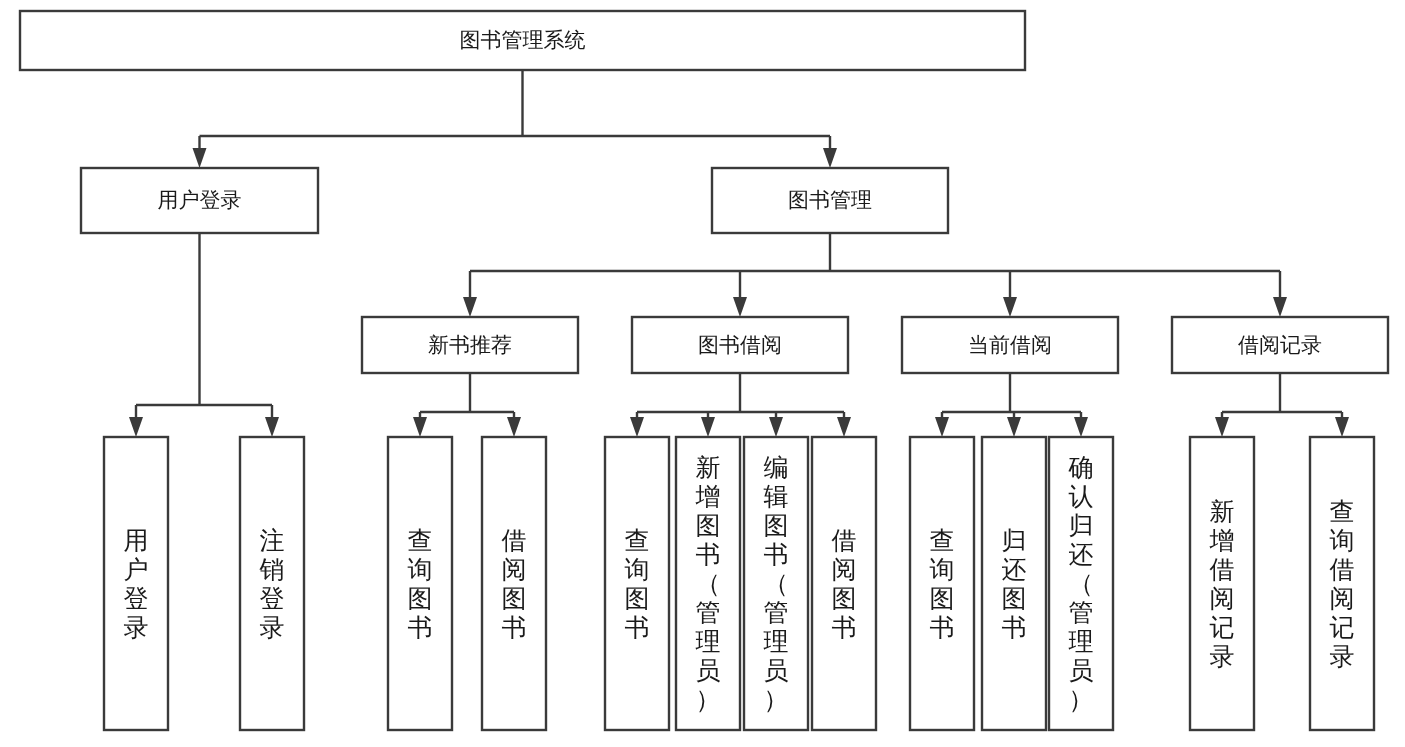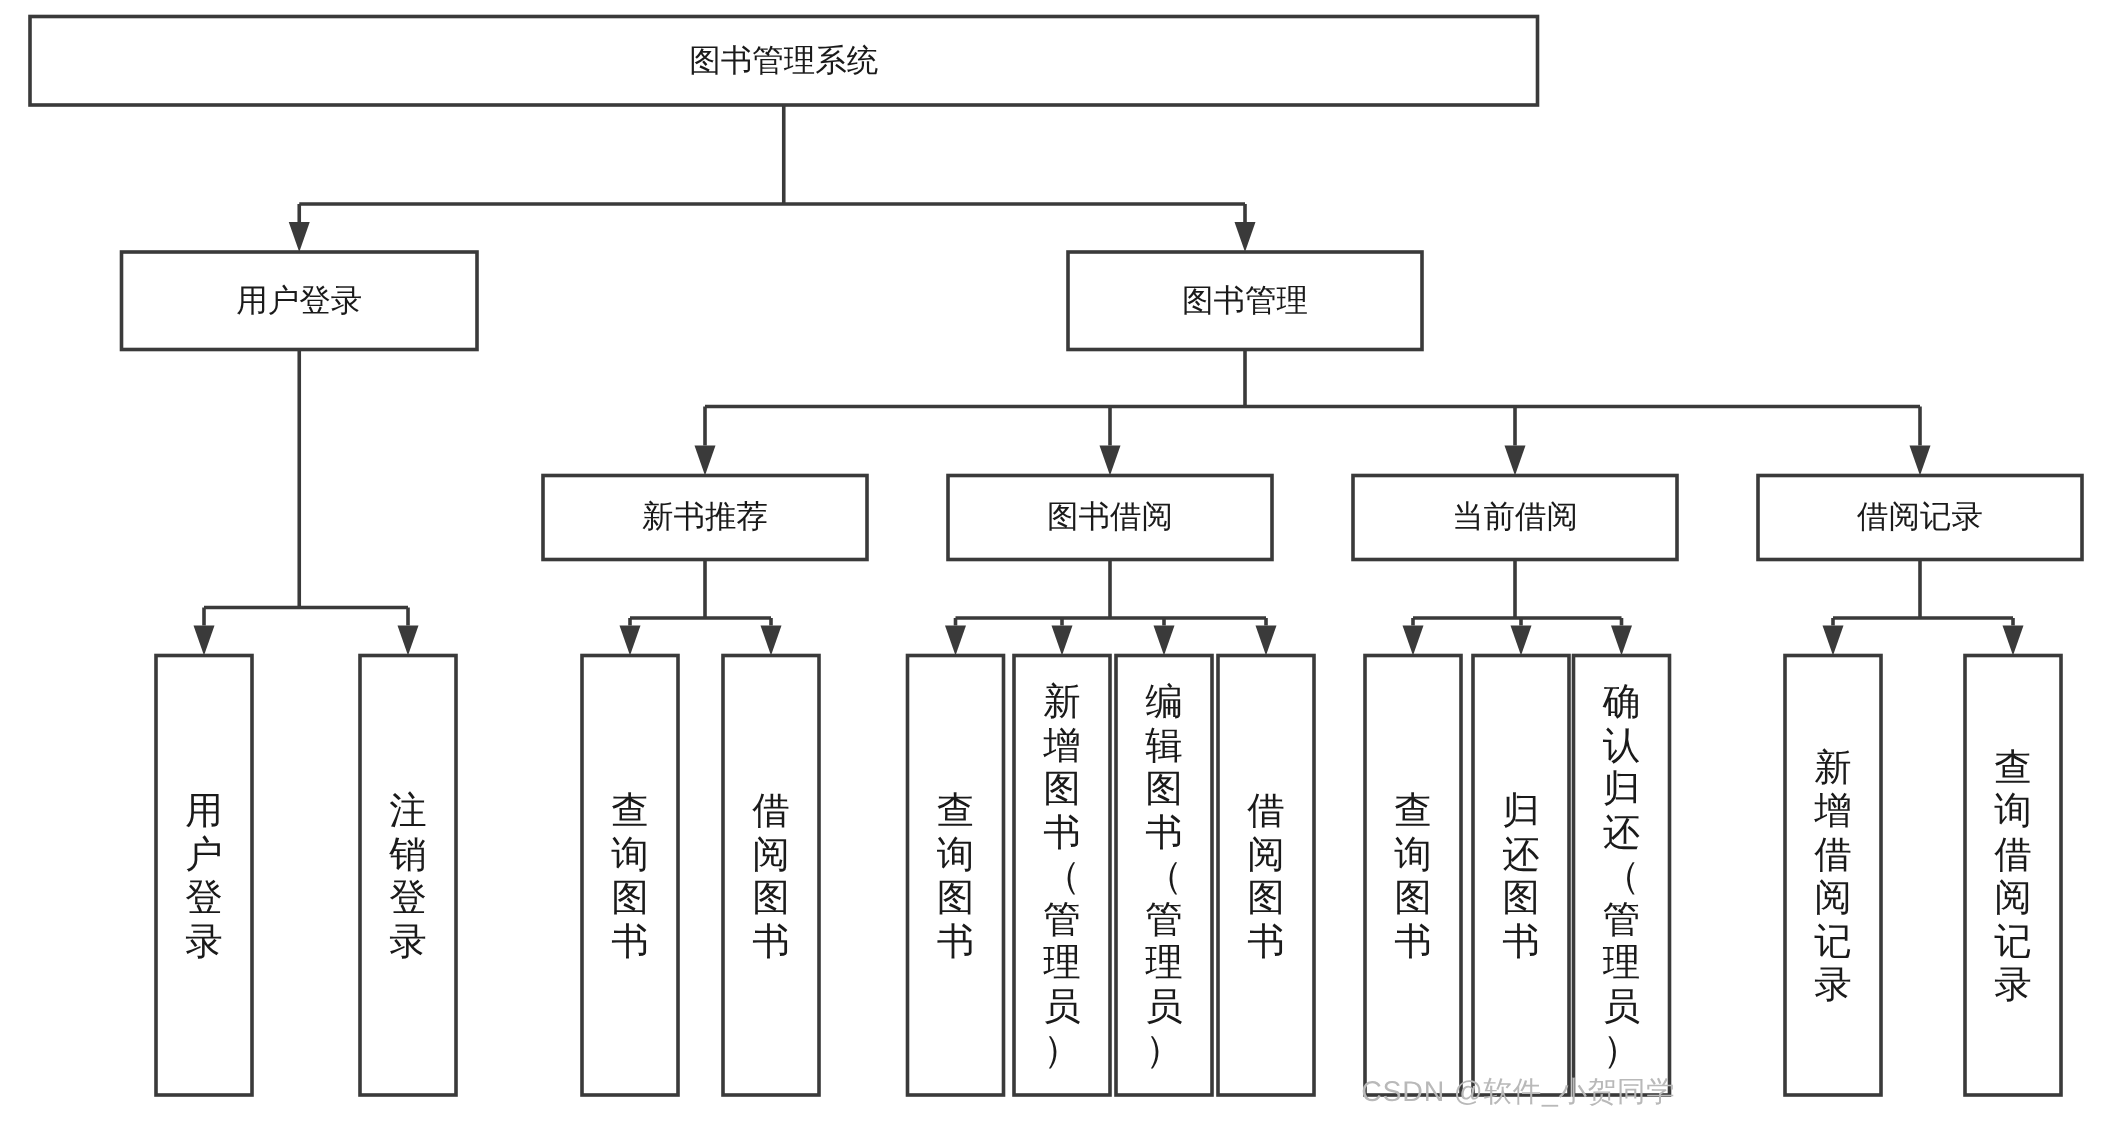--- a/index.html
+++ b/index.html
@@ -202,14 +202,13 @@
           <rect x="1190" y="437" width="64" height="293" class="node-box"></rect>
           <text x="1222" class="node-label-v"><tspan x="1222" y="519.7">新</tspan><tspan x="1222" y="548.7">增</tspan><tspan x="1222" y="577.7">借</tspan><tspan x="1222" y="606.7">阅</tspan><tspan x="1222" y="635.7">记</tspan><tspan x="1222" y="664.7">录</tspan></text>
         </g>
         <g>
           <rect x="1310" y="437" width="64" height="293" class="node-box"></rect>
           <text x="1342" class="node-label-v"><tspan x="1342" y="519.7">查</tspan><tspan x="1342" y="548.7">询</tspan><tspan x="1342" y="577.7">借</tspan><tspan x="1342" y="606.7">阅</tspan><tspan x="1342" y="635.7">记</tspan><tspan x="1342" y="664.7">录</tspan></text>
         </g>
       </g>
   </svg>
 
-  <div class="watermark">CSDN @软件_小贺同学</div>
 </div>
 
 </body></html>

